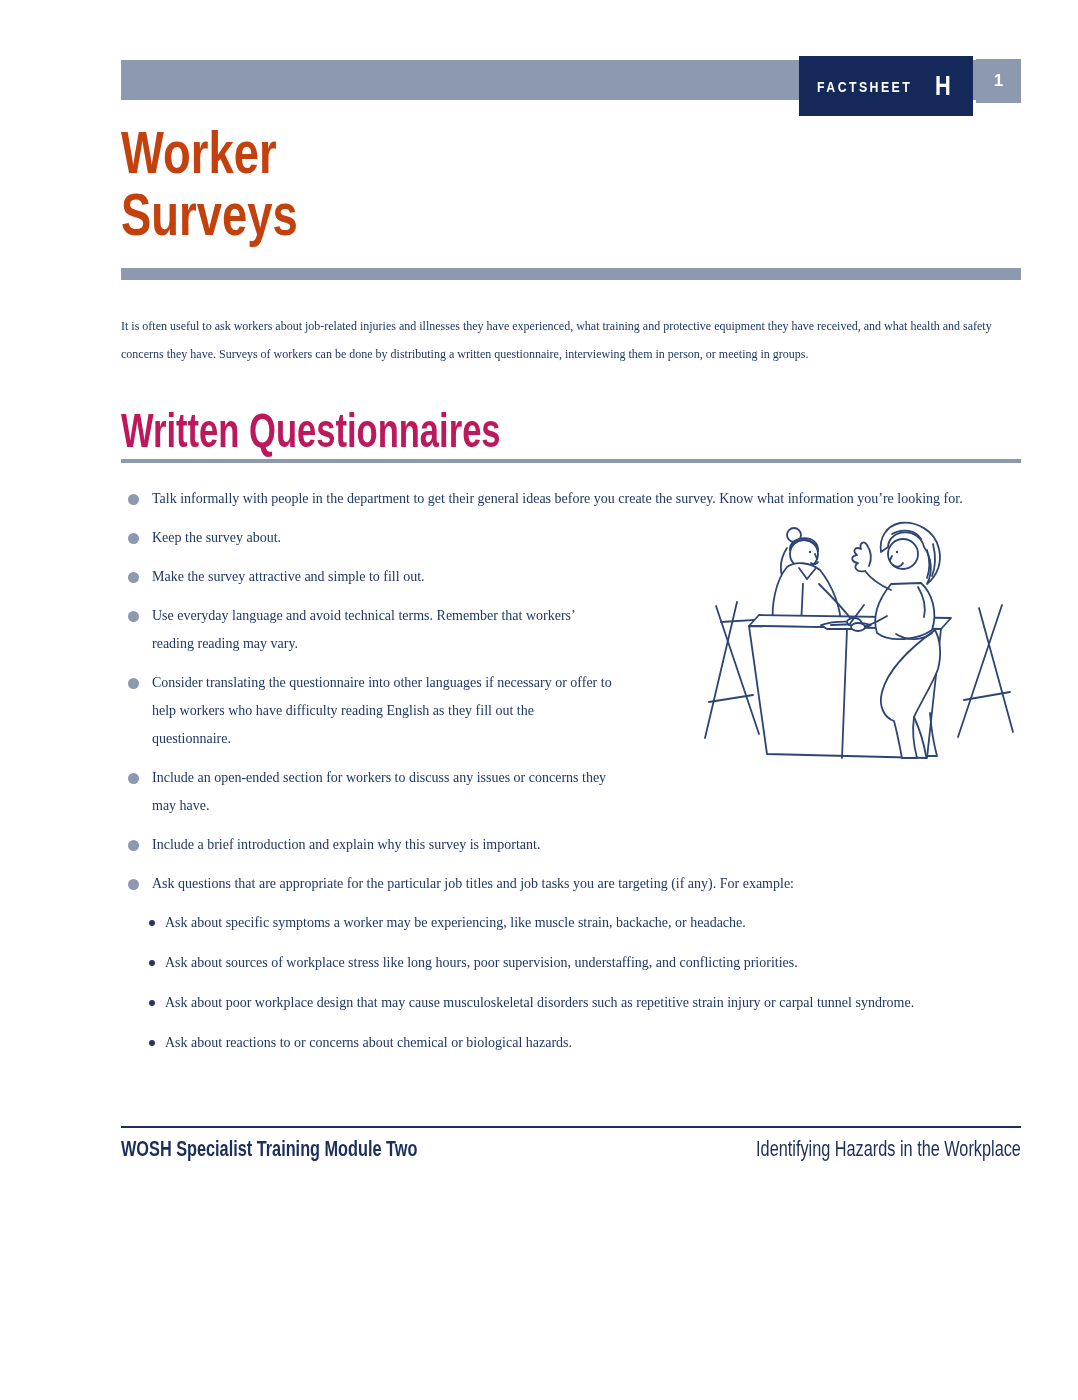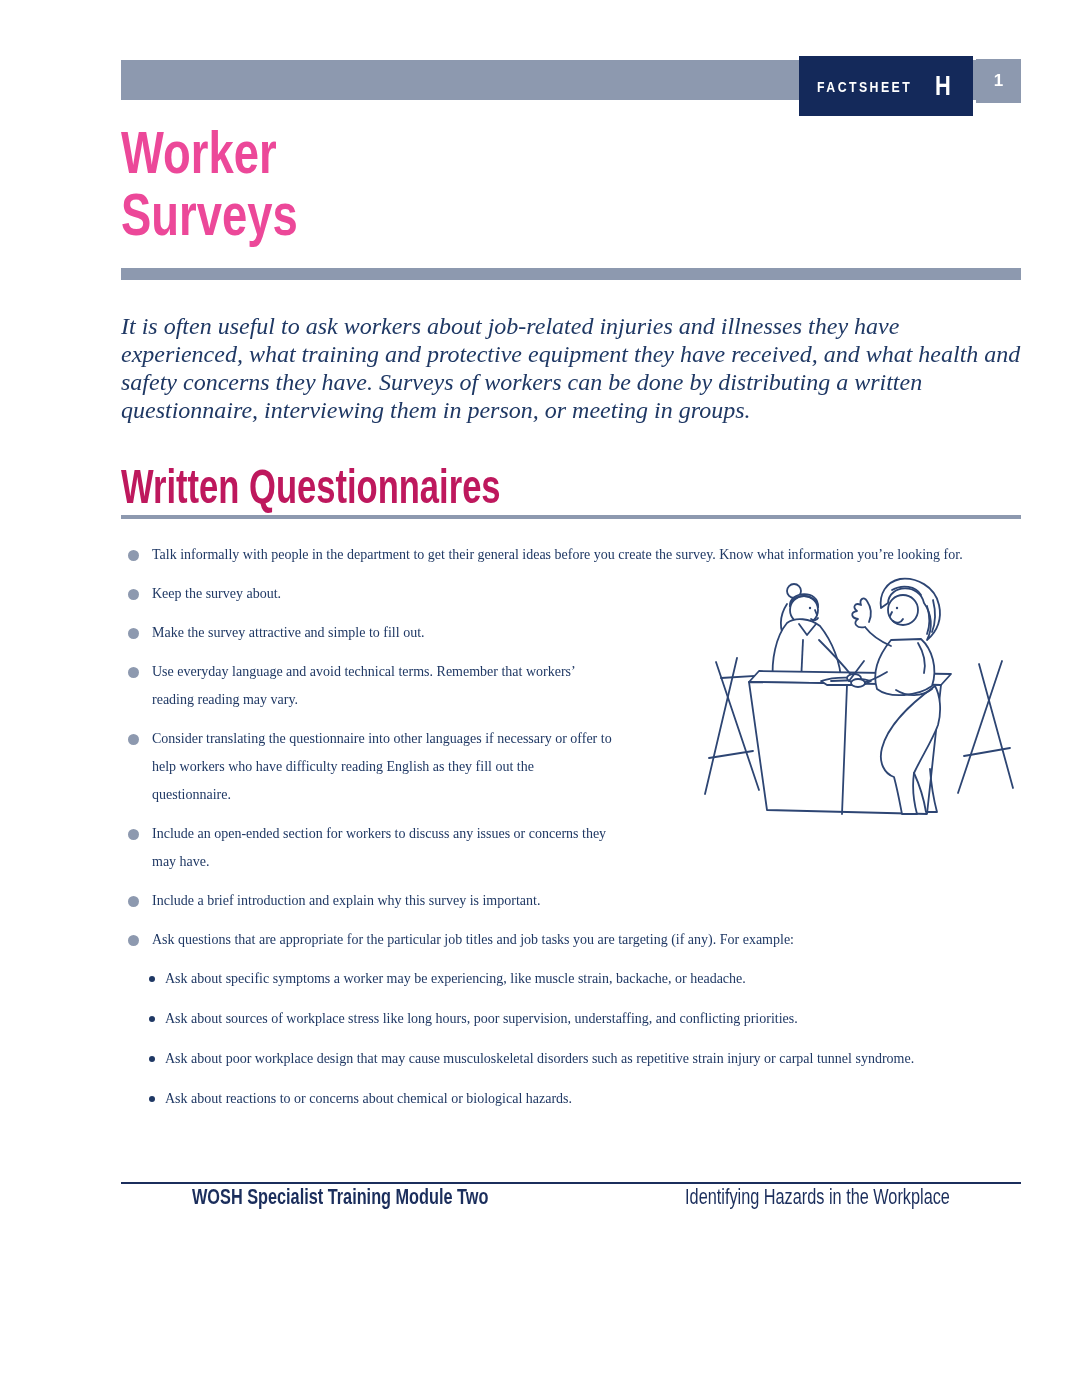--- a/index.html
+++ b/index.html
@@ -27,28 +27,28 @@
   }
   .page-box {
     position:absolute; top:-1px; right:0; width:45px; height:44px; background:#8d99af;
     color:#ffffff; font-family:"Liberation Sans", sans-serif; font-weight:bold;
     font-size:17px; display:flex; align-items:center; justify-content:center;
   }
 
   
   .doc-title {
     margin-top:22px; font-family:"Liberation Sans", sans-serif; font-weight:bold;
-    font-size:59px; line-height:62px; color:#ec4899; letter-spacing:0px;
+    font-size:59px; line-height:62px; color:#c2410c; letter-spacing:0px;
   }
   .doc-title .tline { display:block; transform:scaleX(0.77); transform-origin:left center; white-space:nowrap; }
 
   .divider-bar { margin-top:22px; height:12px; background:#8d99af; }
 
   
-  .intro { margin-top:32px; font-size:24px; line-height:28px; width:900px;font-style:italic; }
+  .intro { margin-top:32px; font-size:12px; line-height:28px; width:900px; }
 
   
   .section-heading {
     margin-top:40px; font-family:"Liberation Sans", sans-serif; font-weight:bold;
     font-size:48px; line-height:46px; color:#be185d;
   }
   .section-heading .tline { display:block; transform:scaleX(0.72); transform-origin:left center; white-space:nowrap; }
   .section-rule { margin-top:5px; height:4px; background:#8d99af; }
 
   
@@ -70,21 +70,21 @@
     float:right; width:330px; height:268px; margin:-20px 0 12px 76px;
   }
   .illustration svg { display:block; width:330px; height:268px; }
 
   .clear { clear:both; }
 
   
   .footer { margin-top:57px; }
   .footer-rule { height:2px; background:#1b2e5c; }
   .footer-row {
-    display:flex; justify-content:center; align-items:baseline;
+    margin-top:8px; display:flex; justify-content:space-between; align-items:baseline;
     font-family:"Liberation Sans", sans-serif; font-size:22px; color:#1b2e5c;
   }
   .footer-left { font-weight:bold; display:inline-block; transform:scaleX(0.74); transform-origin:left center; white-space:nowrap; }
   .footer-right { font-weight:normal; display:inline-block; transform:scaleX(0.74); transform-origin:right center; white-space:nowrap; }
 </style>
 </head>
 <body>
 
 <div class="page">
   <div class="content">

